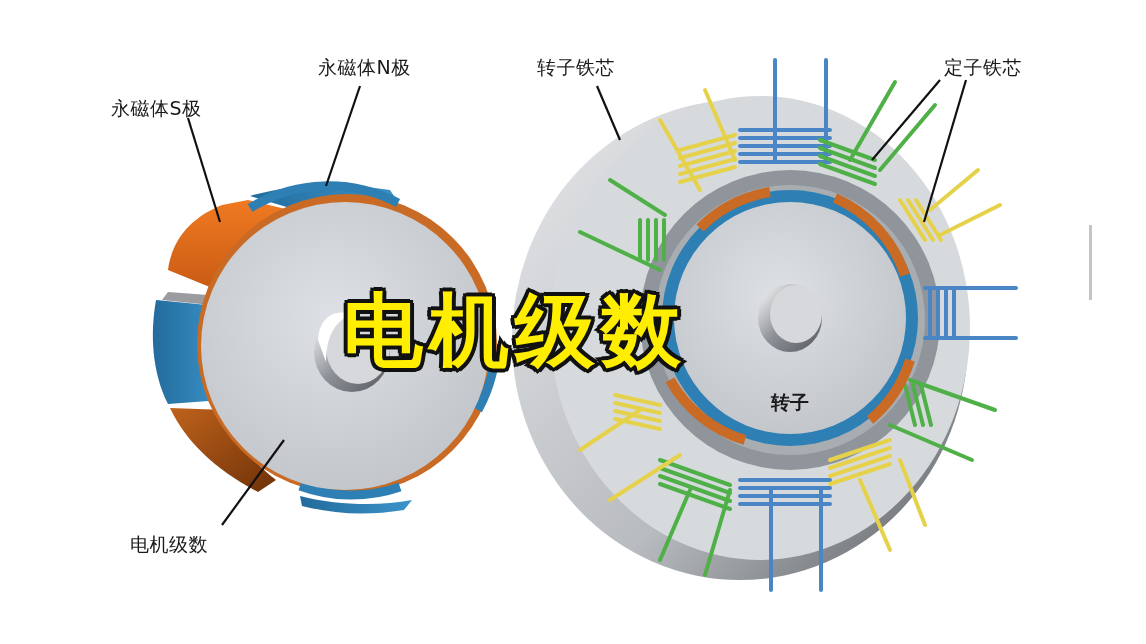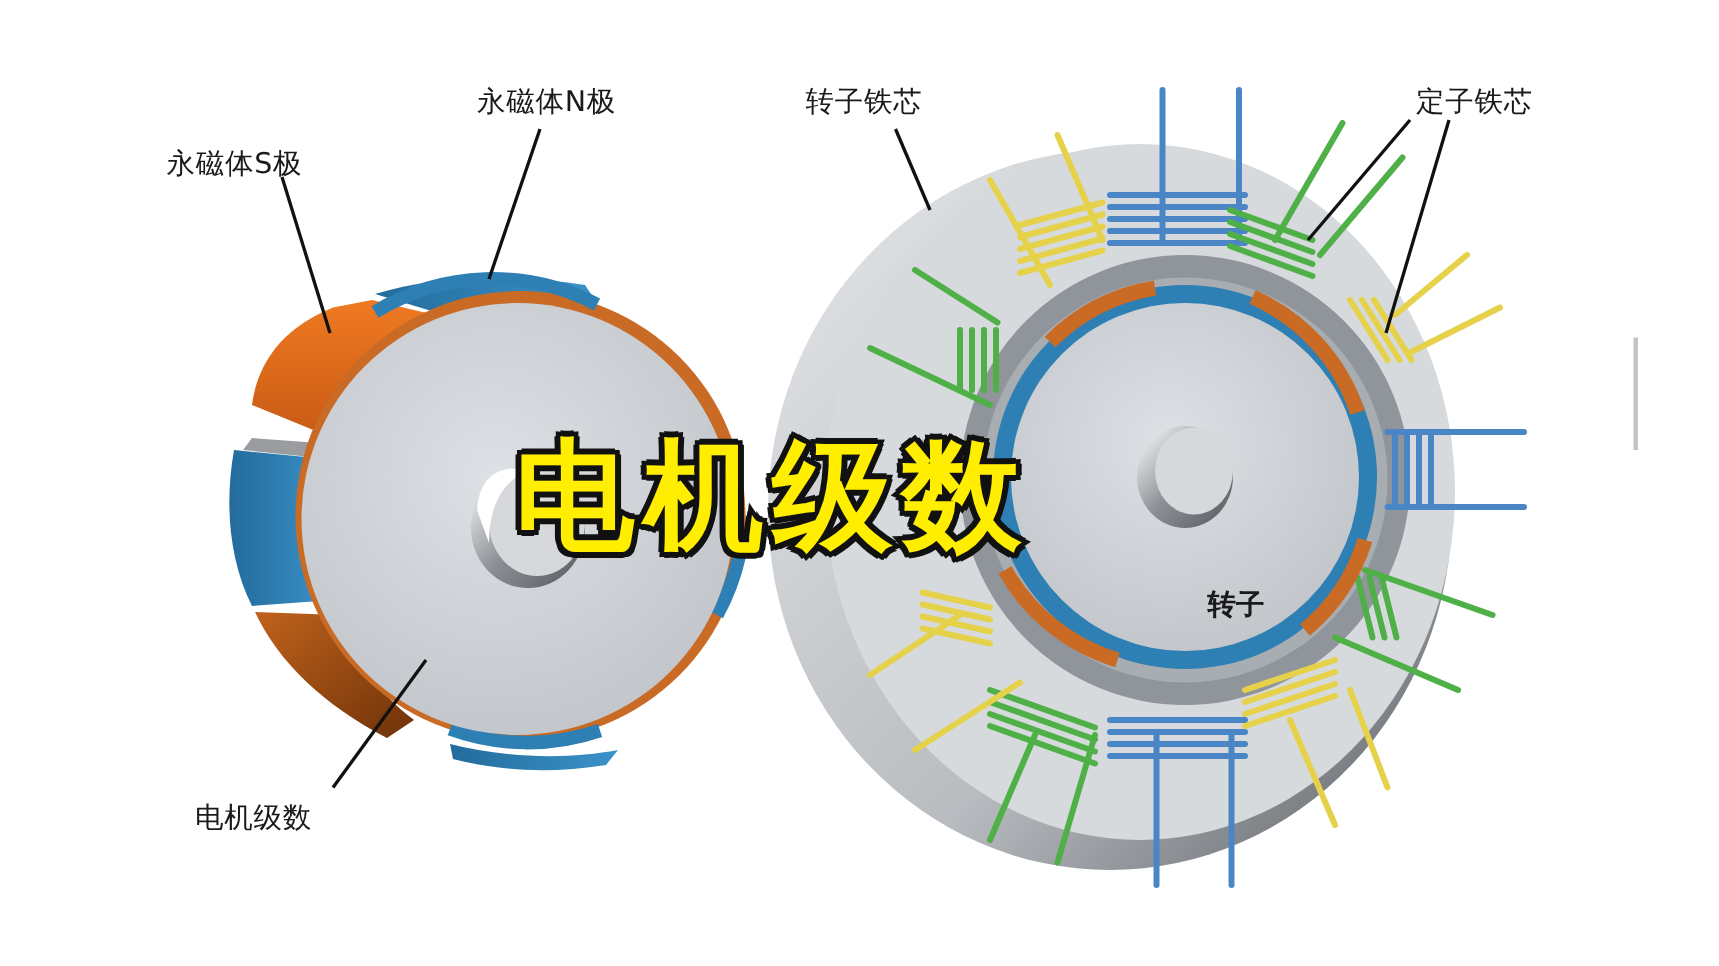--- a/index.html
+++ b/index.html
@@ -159,16 +159,16 @@
     </g>
 
     <rect x="1089" y="225" width="3" height="75" fill="#9c9c9c" opacity="0.6"></rect>
   </svg>
 
   <div class="label" style="left:111px; top:96px;">永磁体S极</div>
   <div class="label" style="left:318px; top:55px;">永磁体N极</div>
   <div class="label" style="left:130px; top:532px;">电机级数</div>
   <div class="label" style="left:537px; top:55px;">转子铁芯</div>
   <div class="label" style="left:944px; top:55px;">定子铁芯</div>
-  <div class="rotor-label" style="left:771px; top:390px;margin-left:34px;">转子</div>
+  <div class="rotor-label" style="left:771px; top:390px;">转子</div>
 
   <div class="title">电机级数</div>
 </div>
 
 </body></html>

